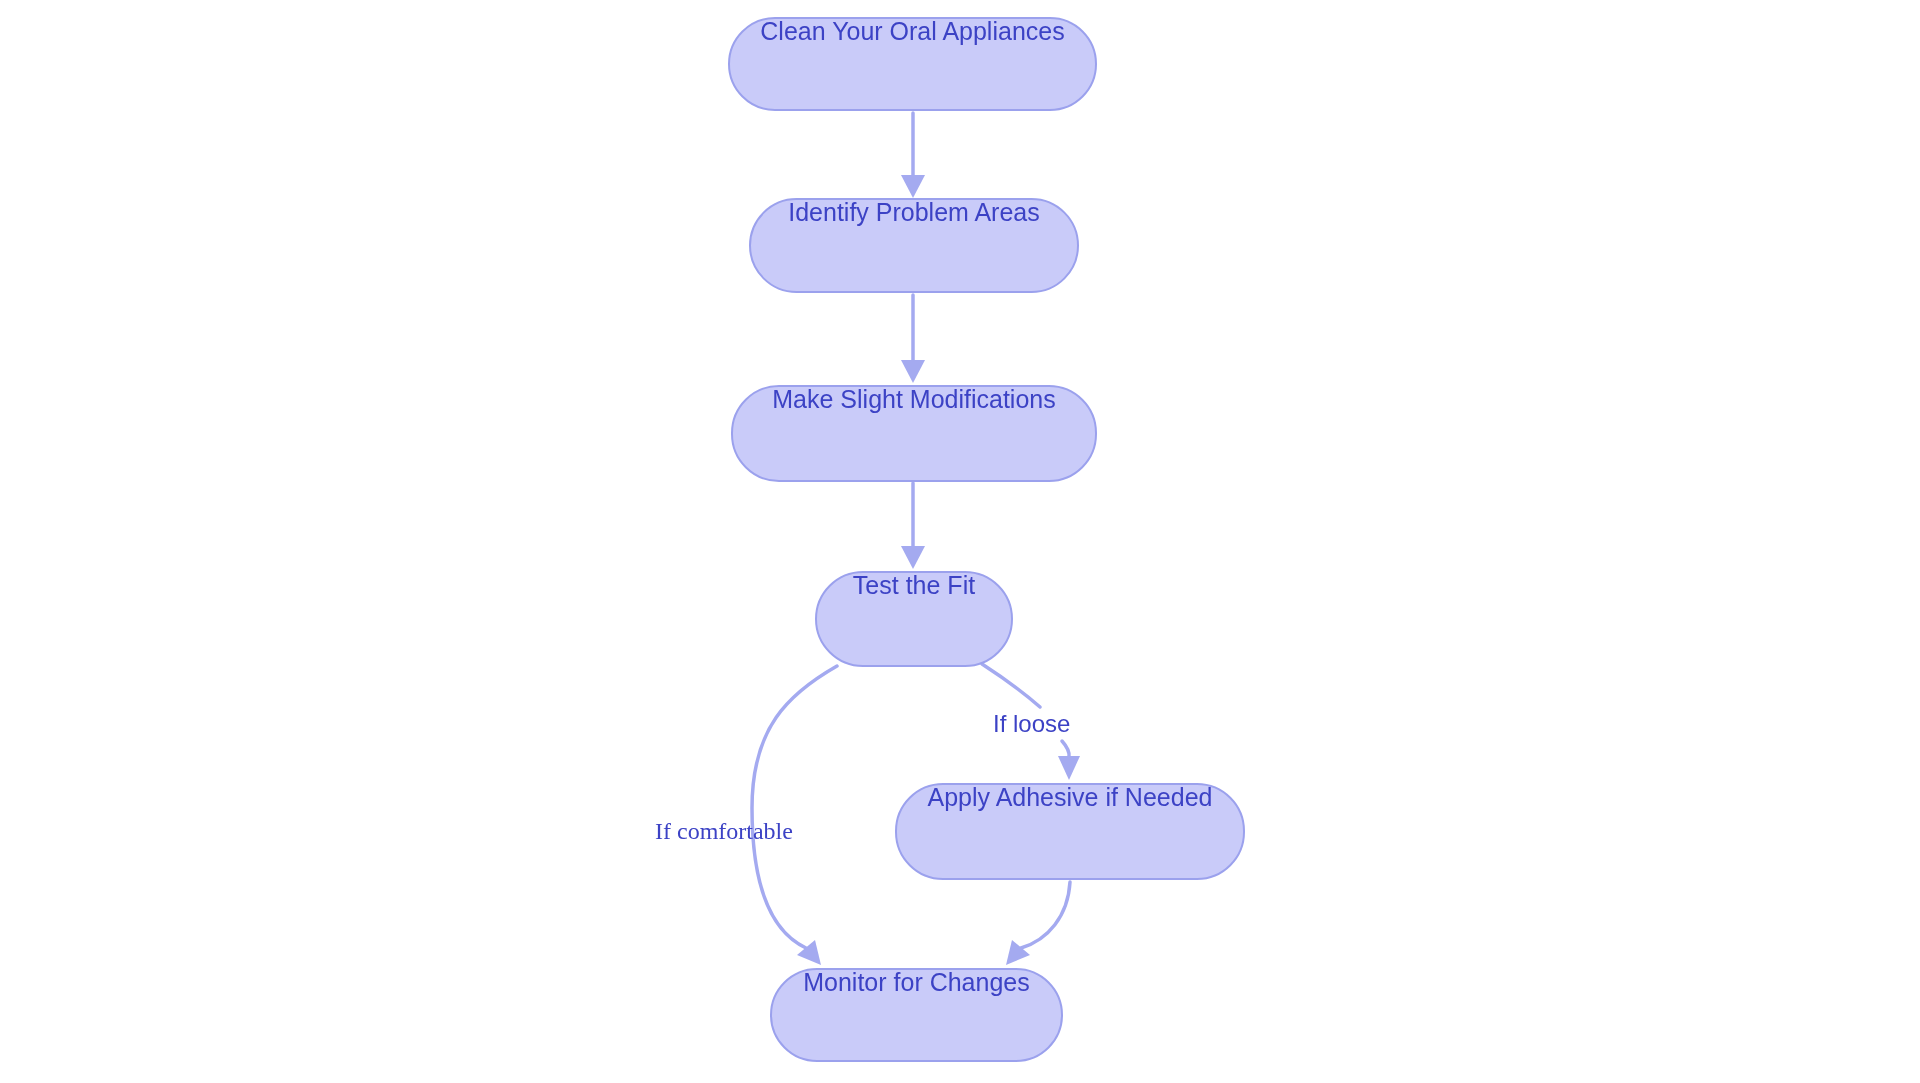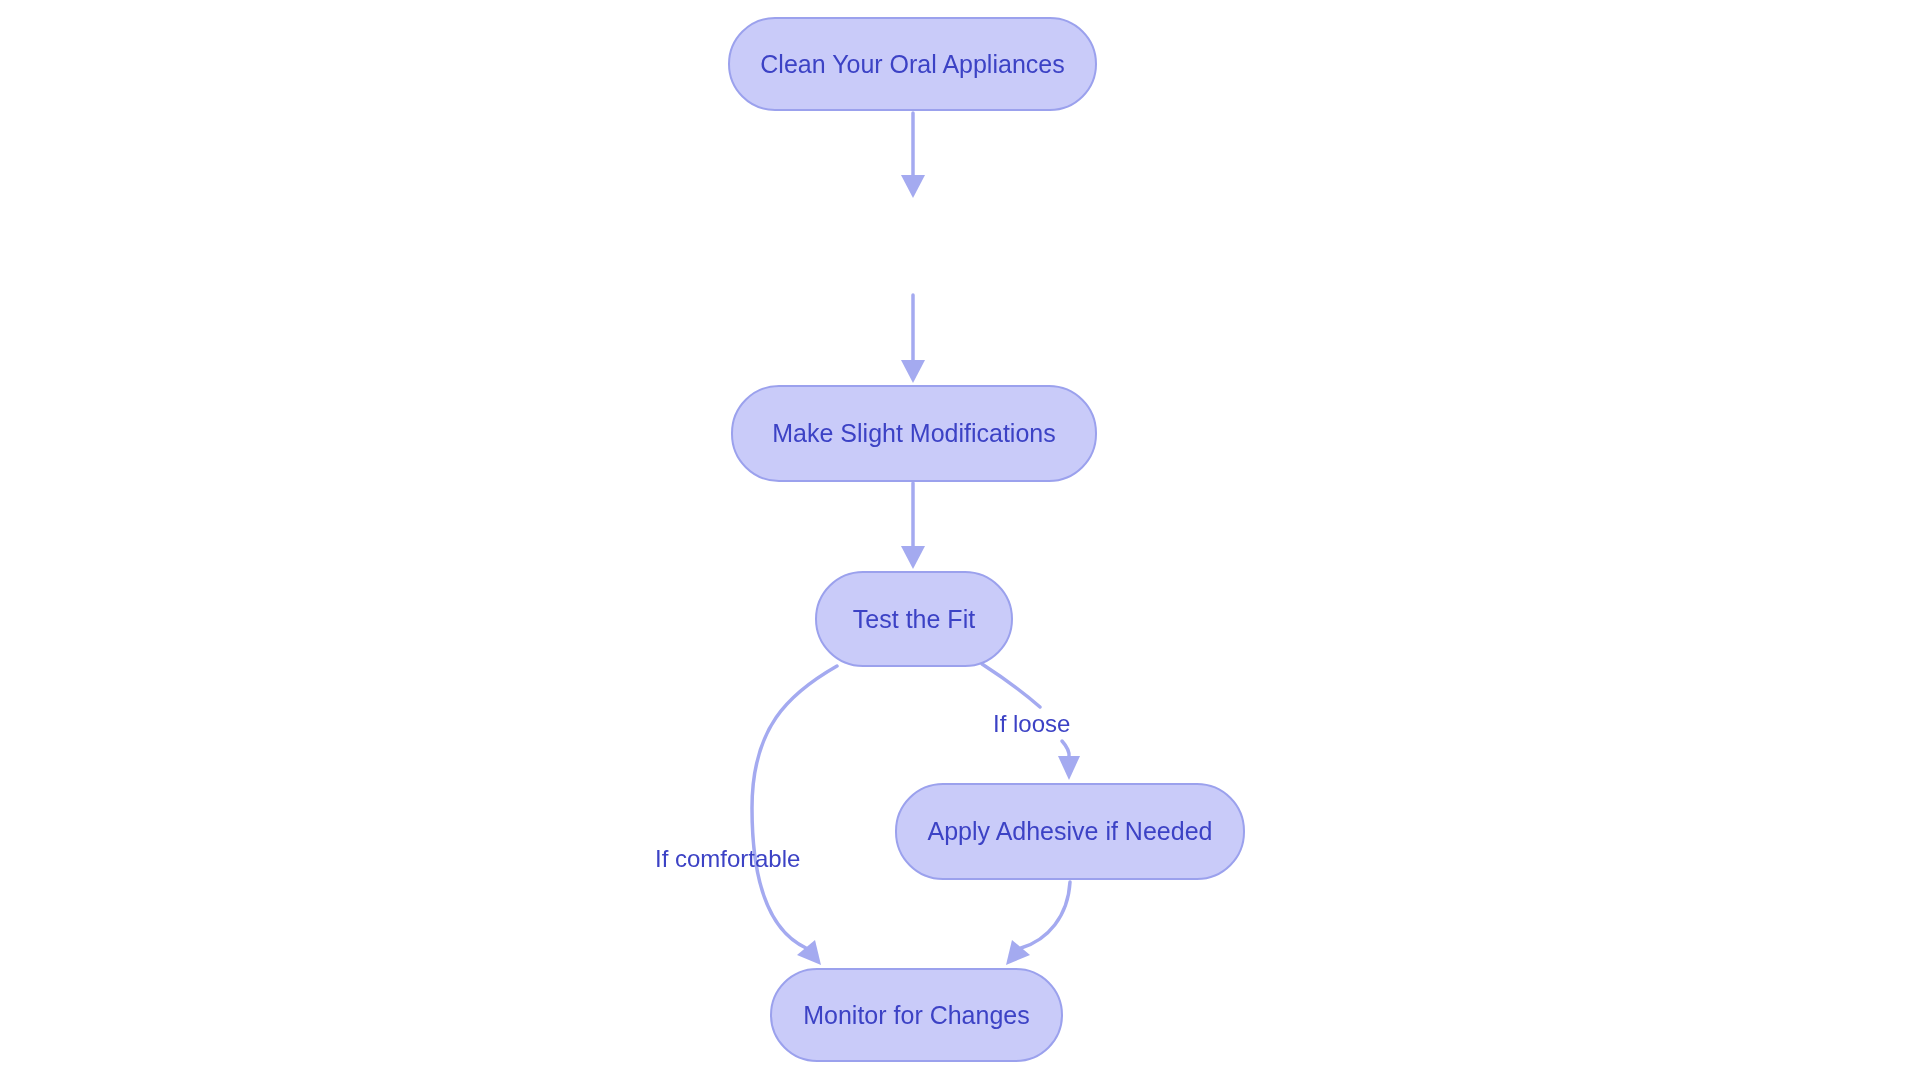--- a/index.html
+++ b/index.html
@@ -31,21 +31,20 @@
   }
   .edge-head {
     fill: var(--connector, #a4aaf0);
     stroke: none;
   }
   .node {
     position: absolute;
     z-index: 2;
     box-sizing: border-box;
     display: flex;
-    align-items: center;
     justify-content: center;
     background: var(--node-fill, #c9cbf9);
     border: 2px solid var(--node-border, #9ba1ed);
     border-radius: 48px;
     color: var(--text, #3c42c5);
     font-size: 25px;
     line-height: 1;
     white-space: nowrap;
     text-align: center;
   }
@@ -57,21 +56,21 @@
   #node-monitor  { left: 770px; top: 968px; width: 293px; height: 94px; }
   .edge-label {
     position: absolute;
     z-index: 3;
     color: var(--text, #3c42c5);
     font-size: 24px;
     line-height: 1;
     text-align: left;
     white-space: nowrap;
   }
-  #label-comfortable { left: 655px; top: 847px; width: 200px; }
+  #label-comfortable { left: 655px; top: 819px; width: 200px; font-family: Liberation Serif, serif; }
   #label-loose       { left: 993px; top: 712px; width: 150px; }
 </style>
 </head>
 <body>
 
 <div class="canvas">
 
   <svg class="connector-layer" viewBox="0 0 1920 1083" aria-hidden="true">
 
     <path class="edge-line" d="M 913 113 L 913 176"></path>
@@ -91,20 +90,23 @@
     <polygon class="edge-head" points="1058,756 1080,756 1069,780"></polygon>
 
     <path class="edge-line" d="M 1070 882 C 1068 916, 1048 940, 1021 948"></path>
     <polygon class="edge-head" points="1012,940 1030,955 1006,965"></polygon>
   </svg>
 
   <div class="node" id="node-clean">
     <span>Clean Your Oral Appliances</span>
   </div>
 
+  <div class="node" id="node-identify">
+    <span>Identify Problem Areas</span>
+  </div>
 
   <div class="node" id="node-test">
     <span>Test the Fit</span>
   </div>
 
   <div class="node" id="node-modify">
     <span>Make Slight Modifications</span>
   </div>
 
   <div class="node" id="node-adhesive">

